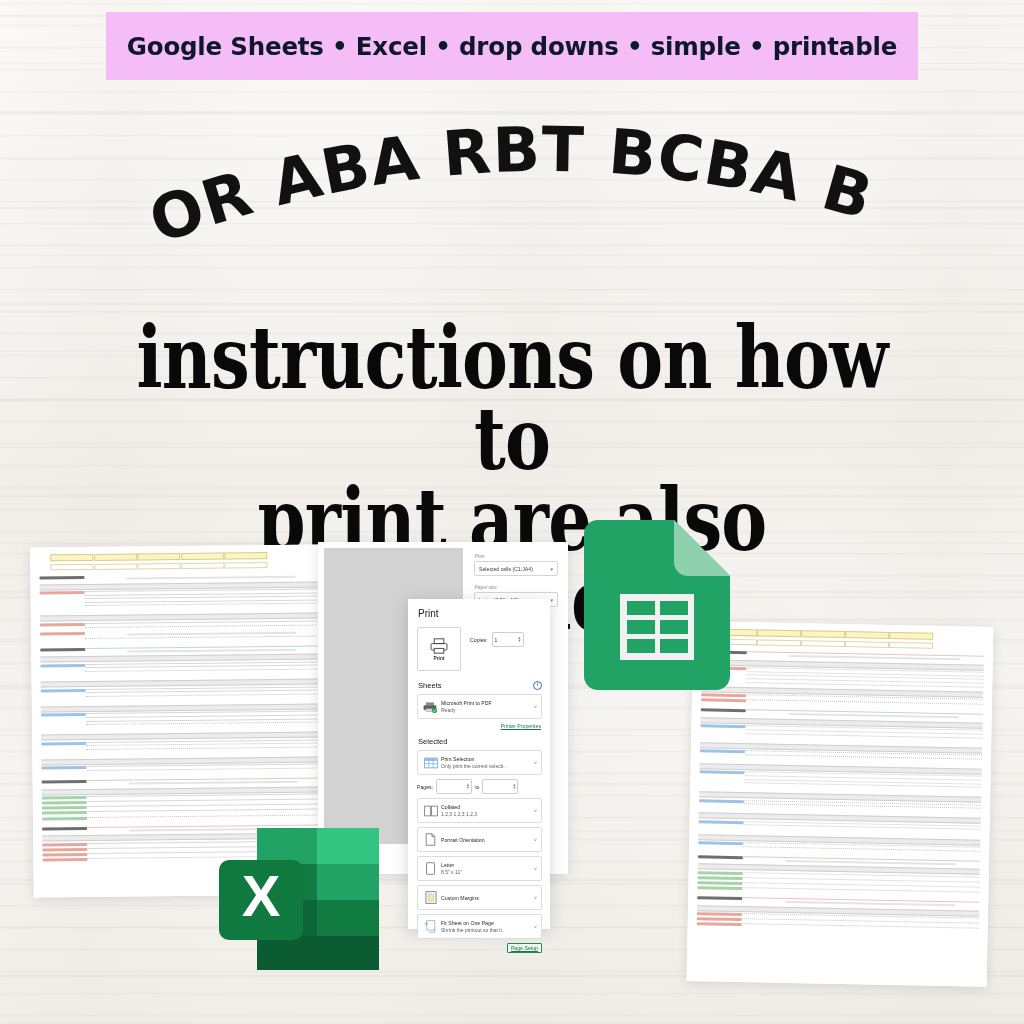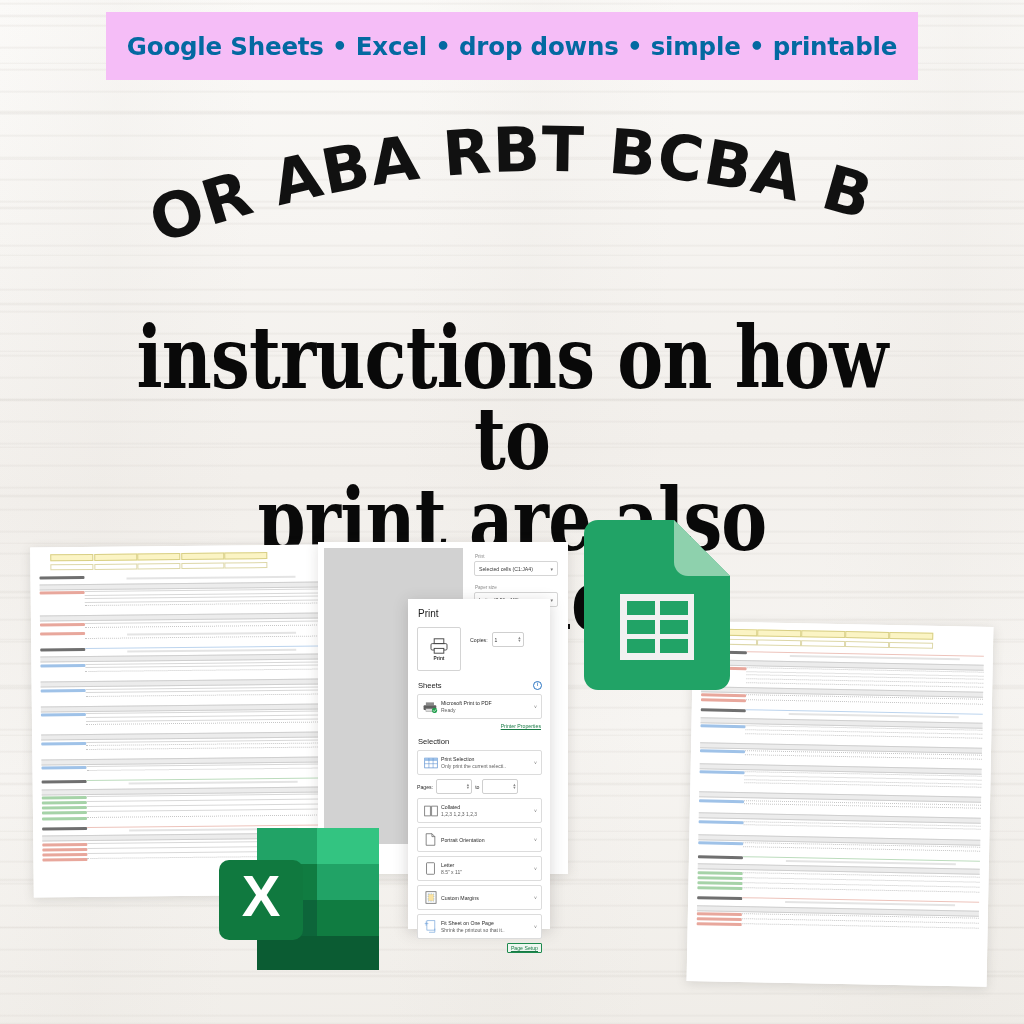--- a/index.html
+++ b/index.html
@@ -39,21 +39,21 @@
         rgba(255,255,255,0) 420px);
   }
 
   
   #banner{
     position:absolute;left:106px;top:12px;width:812px;height:68px;
     background:#f5bdf7;display:flex;align-items:center;justify-content:center;
   }
   #banner .txt{
     font-family:"DejaVu Sans", sans-serif;
-    font-weight:700;font-size:24.5px;color:#0369a1;letter-spacing:-.2px;
+    font-weight:700;font-size:24.5px;color:#0f172a;letter-spacing:-.2px;
     white-space:nowrap;
   }
 
   
   #arch{position:absolute;left:0;top:92px;width:1024px;height:150px;}
   #arch svg{display:block;}
   #arch text{
     font-family:"DejaVu Sans", sans-serif;
     font-weight:700;font-size:62px;fill:#111111;letter-spacing:1px;
   }
@@ -457,21 +457,21 @@
       <span class="txtcol">
         <span class="t1">Microsoft Print to PDF</span>
         <div class="t2">Ready</div>
       </span>
       <span class="car">˅</span>
     </div>
 
     <div class="pd-link">Printer Properties</div>
 
     <div class="pd-sechdr">
-      <span>Selection</span>
+      <span>Selected</span>
     </div>
 
     <div class="pd-row">
       <span class="ico">
         <svg width="14" height="12" viewBox="0 0 20 16">
           <rect x="1" y="1" width="18" height="14" fill="#fff" stroke="#5b8fd0" stroke-width="1"></rect>
           <rect x="1" y="1" width="18" height="4" fill="#9cc0e8"></rect>
           <line x1="1" y1="9" x2="19" y2="9" stroke="#5b8fd0" stroke-width=".8"></line>
           <line x1="7" y1="1" x2="7" y2="15" stroke="#5b8fd0" stroke-width=".8"></line>
           <line x1="13" y1="1" x2="13" y2="15" stroke="#5b8fd0" stroke-width=".8"></line>

